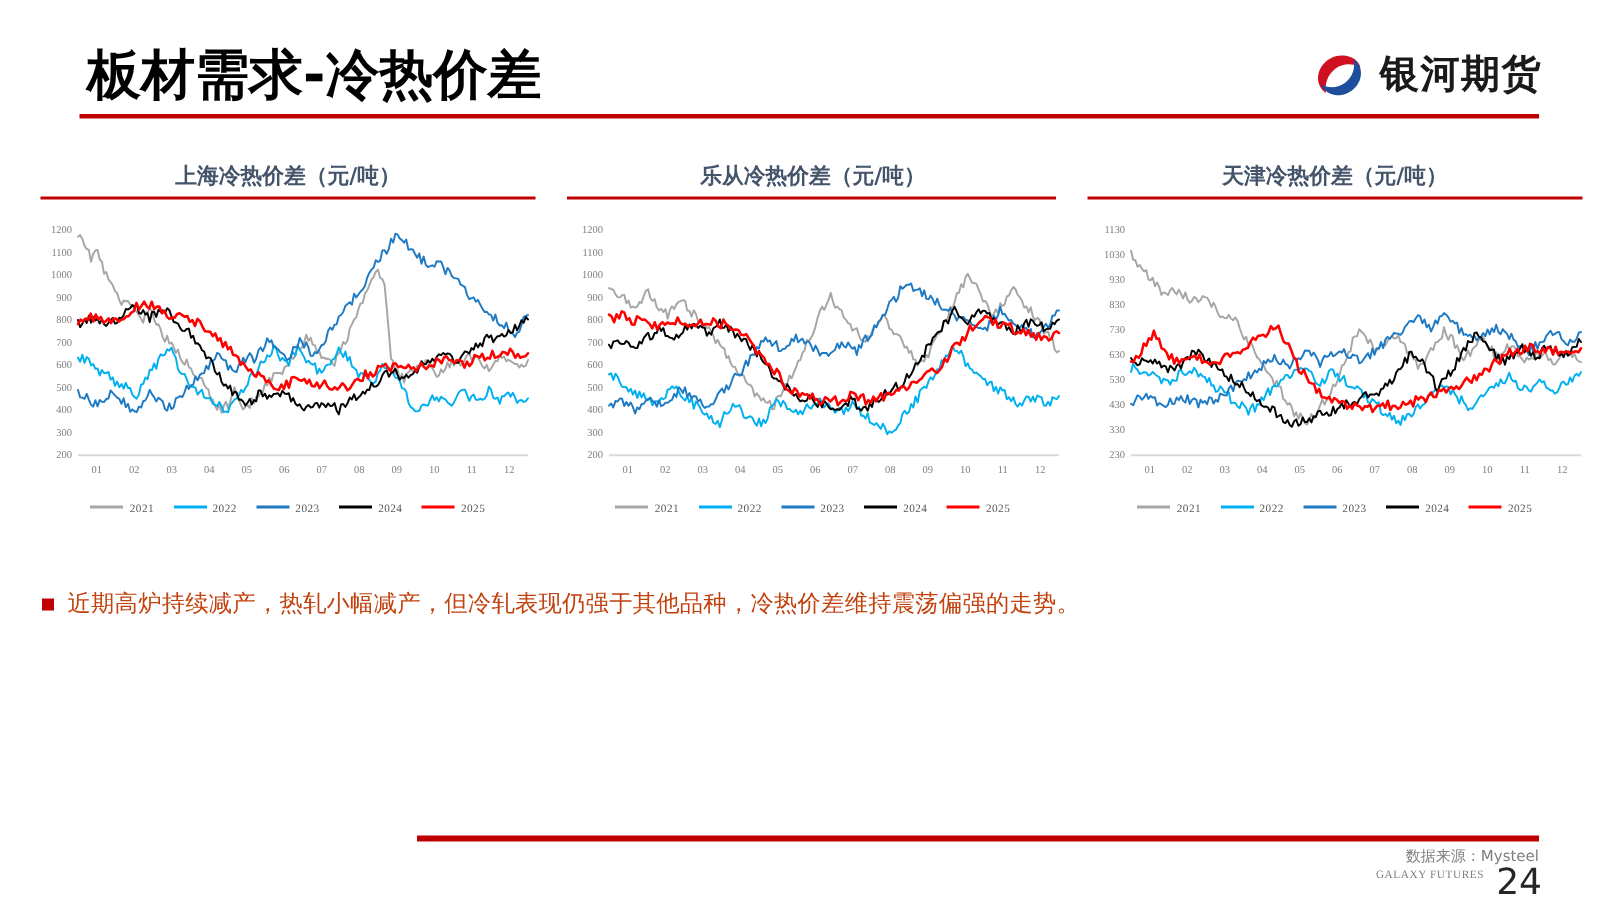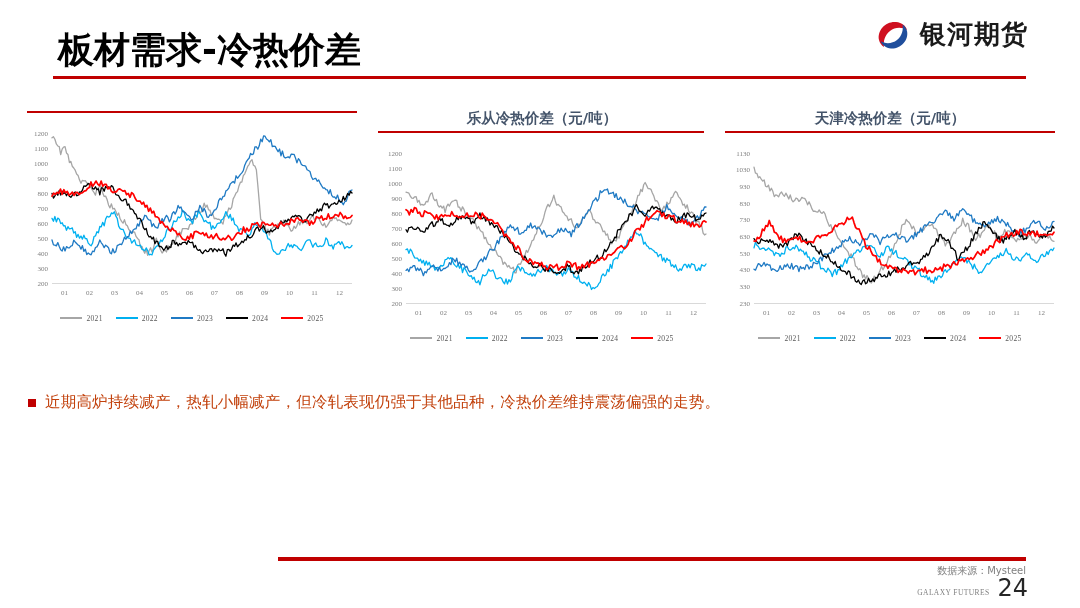--- a/index.html
+++ b/index.html
@@ -17,21 +17,21 @@
   #page-title {
     position:absolute; left:58px; top:26px;
     font-size:36px; font-weight:bold; color:#000000;
     letter-spacing:0px; white-space:nowrap;
     font-family:"DejaVu Sans","Liberation Sans",sans-serif;
   }
   #header-rule {
     position:absolute; left:53px; top:76px; width:973px; height:3px;
     background:#c00000;
   }
-  #brand { position:absolute; right:52px; top:17px; display:flex; align-items:center; gap:9px; }
+  #brand { position:absolute; right:52px; top:32px; display:flex; align-items:center; gap:9px; }
   #brand-mark { width:36px; height:34px; position:relative; }
   #brand-name {
     font-size:26px; font-weight:bold; color:#1a1a1a; letter-spacing:1px;
     font-family:"DejaVu Sans","Liberation Sans",sans-serif; white-space:nowrap;
   }
 
   
   #charts { position:absolute; left:0; top:108px; width:1080px; height:260px; }
   .chart-panel { position:absolute; top:0; }
   .chart-title {
@@ -74,21 +74,21 @@
     position:absolute; left:278px; top:557px; width:748px; height:4px;
     background:#c00000;
   }
   #footer-source {
     position:absolute; right:54px; top:564px;
     font-size:10px; color:#808080; white-space:nowrap;
     font-family:"DejaVu Sans","Liberation Sans",sans-serif;
   }
   #footer-brand-line {
     position:absolute; right:52px; top:578px;
-    display:flex; align-items:flex-end; gap:8px; white-space:nowrap;
+    display:flex; gap:8px; white-space:nowrap;
   }
   #footer-brand-en {
     font-size:7.5px; color:#7f7f7f; letter-spacing:.4px;
     font-family:"Liberation Serif","DejaVu Serif",serif;
     padding-bottom:2px;
   }
   #page-number {
     font-size:24px; color:#262626; font-weight:normal; line-height:21px;
     font-family:"DejaVu Sans","Liberation Sans",sans-serif;
   }
@@ -111,20 +111,21 @@
         <path d="M32 13 C34 22, 26 31, 16 30.5 C11 30, 7 27, 5.5 23 C10 26, 17 26, 22 22 C27 18, 28.5 12, 27.5 6.5 C30 8.4, 31.3 10.4, 32 13 Z" fill="#1f4e9c"></path>
         <circle cx="18.5" cy="17" r="3.3" fill="#ffffff"></circle>
       </svg>
     </div>
     <div id="brand-name">银河期货</div>
   </div>
 </div>
 
 <div id="charts">
     <div class="chart-panel" style="left: 18px; width: 348px;">
+      <div class="chart-title">上海冷热价差（元/吨）</div>
       <div class="chart-title-rule" style="width: 330px; margin-left: 9px;"></div>
       <div class="chart-plot">
         <svg width="348" height="184" viewBox="0 0 348 184">
           <text x="30" y="158.6" text-anchor="end" font-size="7" class="axis-text">200</text>
           <text x="30" y="143.6" text-anchor="end" font-size="7" class="axis-text">300</text>
           <text x="30" y="128.6" text-anchor="end" font-size="7" class="axis-text">400</text>
           <text x="30" y="113.6" text-anchor="end" font-size="7" class="axis-text">500</text>
           <text x="30" y="98.6" text-anchor="end" font-size="7" class="axis-text">600</text>
           <text x="30" y="83.6" text-anchor="end" font-size="7" class="axis-text">700</text>
           <text x="30" y="68.6" text-anchor="end" font-size="7" class="axis-text">800</text>

